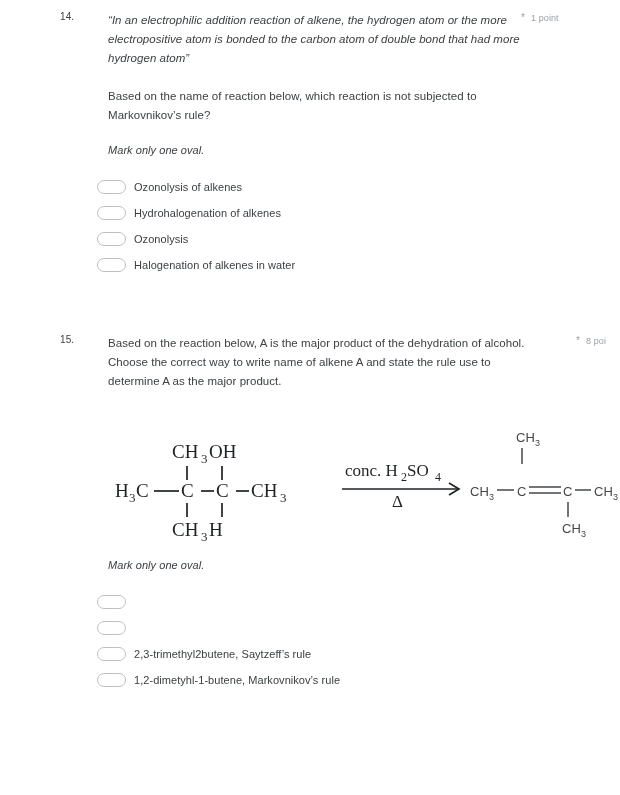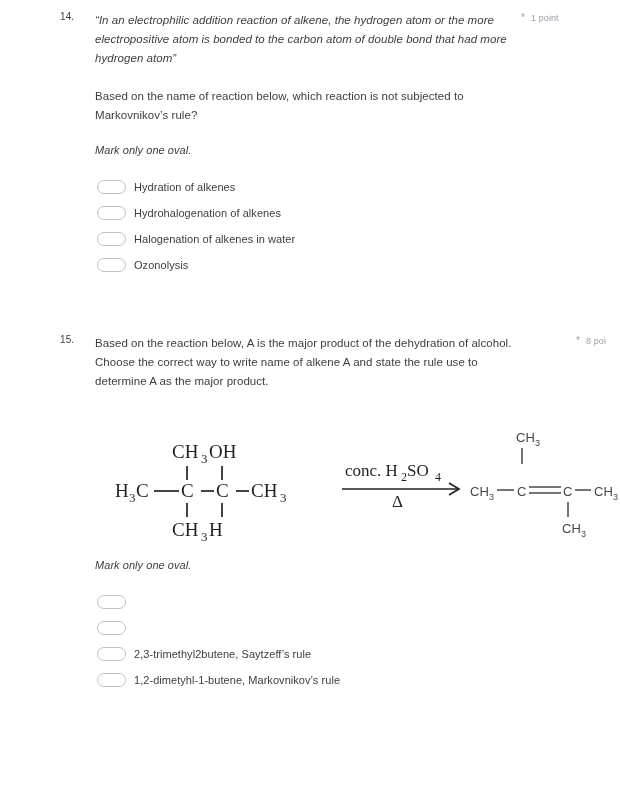--- a/index.html
+++ b/index.html
@@ -27,21 +27,21 @@
     position: absolute;
     left: 60px;
     top: 0;
     font-size: 10px;
     color: #3c4043;
     letter-spacing: 0.1px;
   }
 
   .q-body {
     position: absolute;
-    left: 95px;
+    left: 108px;
     top: 0;
     width: 425px;
   }
 
   .q-text {
     font-size: 11.5px;
     line-height: 19px;
     color: #3c4043;
     letter-spacing: 0.05px;
   }
@@ -164,33 +164,33 @@
 
   <div class="q-body">
     <div class="q-text italic" style="width:415px;">“In an electrophilic addition reaction of alkene, the hydrogen atom or the more electropositive atom is bonded to the carbon atom of double bond that had more hydrogen atom”</div>
     <div class="q-text" style="margin-top:19px; width:420px;">Based on the name of reaction below, which reaction is not  subjected to Markovnikov’s rule?</div>
     <div class="mark-note" style="margin-top:19px;">Mark only one oval.</div>
   </div>
 
   <div class="options" style="left:97px; top:163px;">
     <div class="option-row">
       <span class="oval"></span>
-      <span class="option-label">Hydration of alkenes</span>
+      <span class="option-label">Ozonolysis of alkenes</span>
     </div>
     <div class="option-row">
       <span class="oval"></span>
       <span class="option-label">Hydrohalogenation of alkenes</span>
     </div>
     <div class="option-row">
       <span class="oval"></span>
+      <span class="option-label">Ozonolysis</span>
+    </div>
+    <div class="option-row">
+      <span class="oval"></span>
       <span class="option-label">Halogenation of alkenes in water</span>
-    </div>
-    <div class="option-row">
-      <span class="oval"></span>
-      <span class="option-label">Ozonolysis</span>
     </div>
   </div>
 </div>
 
 <div class="question-block" style="top:334px;">
   <div class="q-number">15.</div>
 
   <div class="q-points" style="left:576px;">
     <span class="star">*</span><span>8 poi</span>
   </div>

